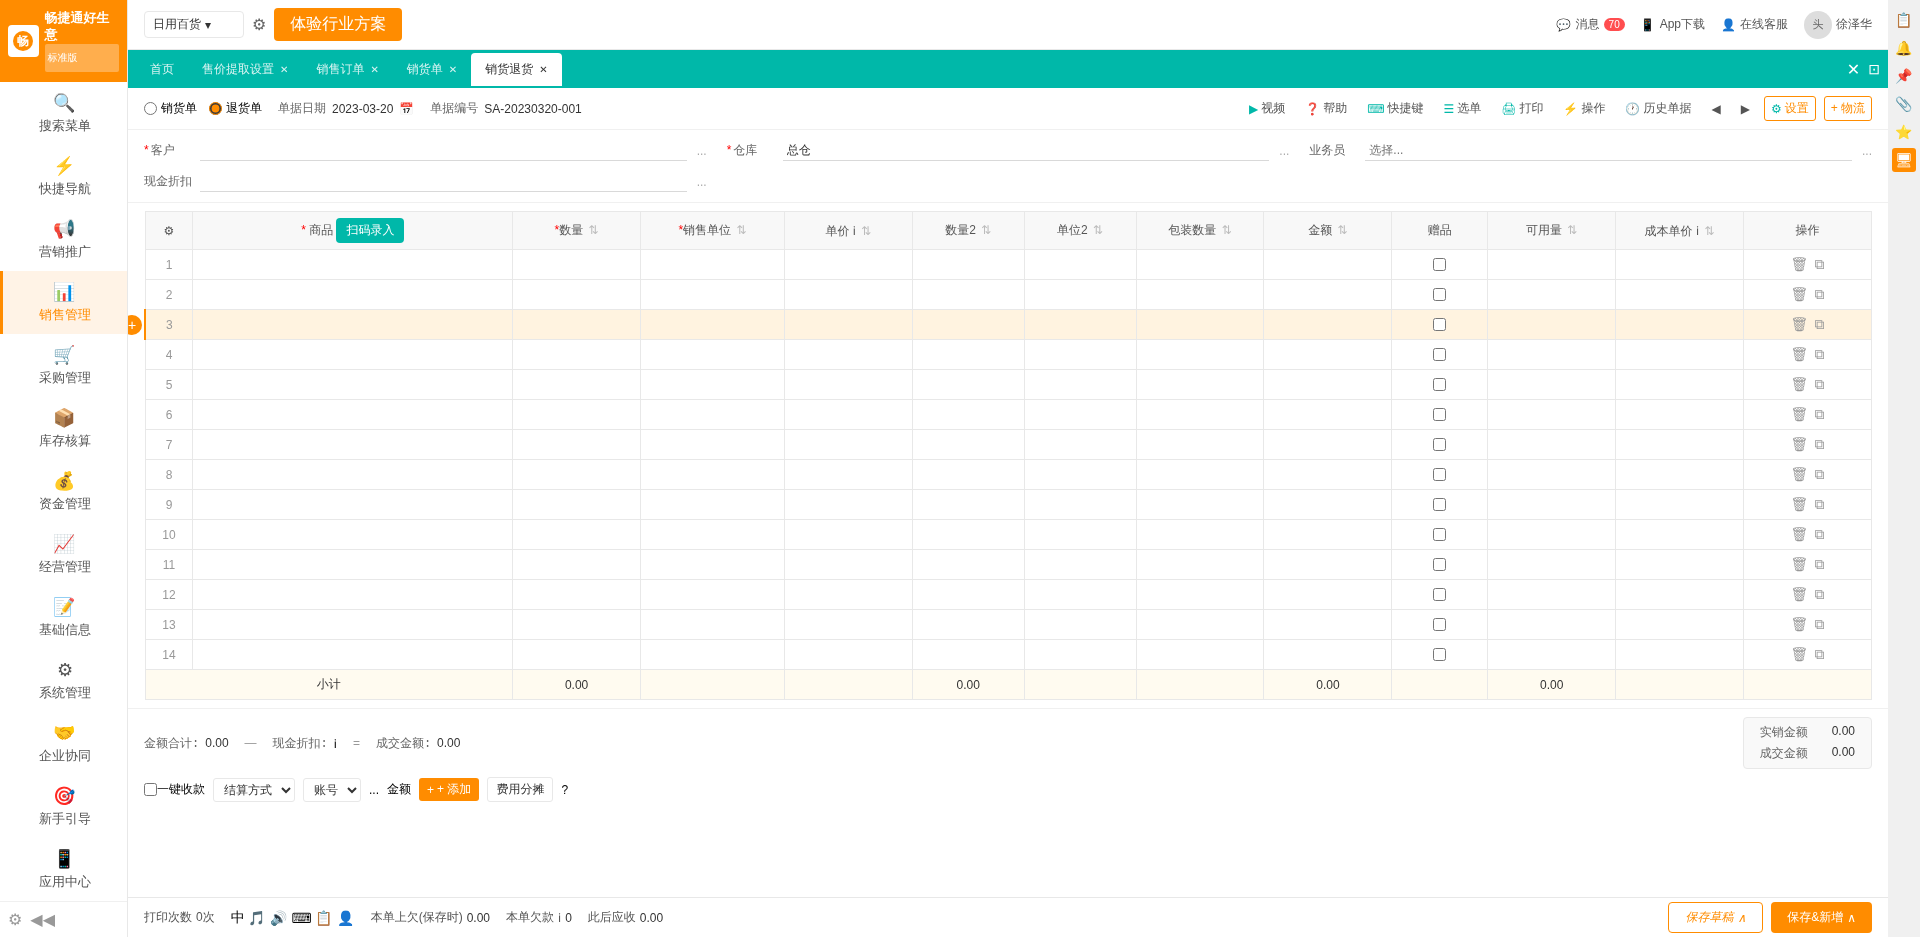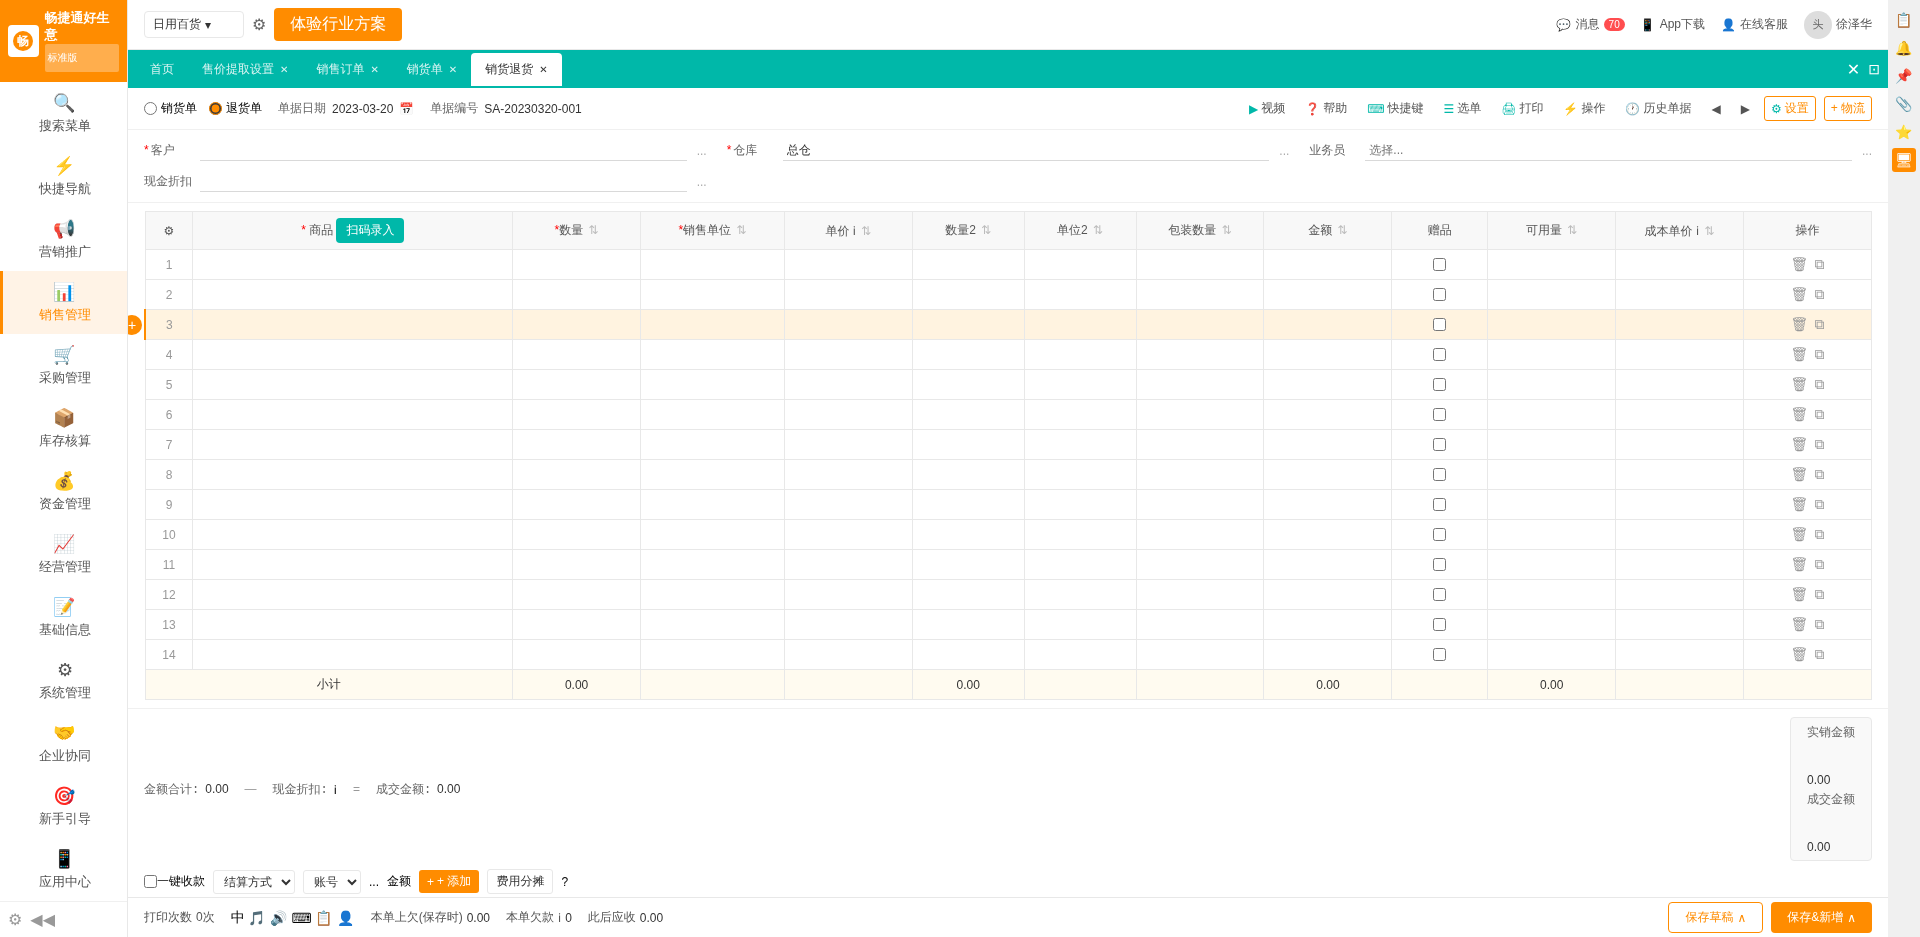--- a/index.html
+++ b/index.html
@@ -94,32 +94,32 @@
     .payment-row { display: flex; align-items: center; gap: 8px; margin-top: 8px; }
     .payment-checkbox { display: flex; align-items: center; gap: 0; }
     .payment-select { border: 1px solid #e8e8e8; border-radius: 3px; padding: 3px 6px; color: #333; background: white; }
     .add-fee-btn { background: #ff8c00; color: white; border: none; border-radius: 3px; padding: 3px 8px; cursor: pointer; display: flex; align-items: center; gap: 3px; }
     .fee-split-btn { background: white; color: #333; border: 1px solid #e8e8e8; border-radius: 3px; padding: 3px 8px; cursor: pointer; }
 
     
     .status-bar { height: 40px; background: white; border-top: 1px solid #e8e8e8; display: flex; align-items: center; padding: 0 16px; gap: 16px; flex-shrink: 0; }
     .status-item { display: flex; align-items: center; gap: 4px; color: #555; }
     .status-value { color: #333; font-weight: 500; }
-    .save-draft-btn { background: white; border: 1px solid #ff8c00; color: #ff8c00; border-radius: 4px; padding: 6px 16px; cursor: pointer; display: flex; align-items: center; gap: 4px; }
+    .save-draft-btn { background: white; border: 1px solid #ff8c00; color: #ff8c00; border-radius: 4px; padding: 6px 16px; cursor: pointer; display: flex; align-items: center; gap: 4px; font-style: italic; }
     .save-new-btn { background: #ff8c00; color: white; border: none; border-radius: 4px; padding: 6px 16px; cursor: pointer; display: flex; align-items: center; gap: 4px; }
     .btn-actions { display: flex; gap: 8px; margin-left: auto; }
 
     
     .right-panel { width: 32px; background: #f0f0f0; display: flex; flex-direction: column; align-items: center; padding-top: 8px; gap: 4px; flex-shrink: 0; }
     .right-panel-icon { width: 24px; height: 24px; display: flex; align-items: center; justify-content: center; cursor: pointer; color: #666; font-size: 14px; border-radius: 3px; }
     .right-panel-icon.active-right { background: #ff8c00; color: white; }
 
     
     .footer-amount-panel { margin-left: auto; background: #f9f9f9; border: 1px solid #e8e8e8; border-radius: 4px; padding: 6px 16px; display: flex; flex-direction: column; gap: 4px; }
-    .amount-row { display: flex; justify-content: space-between; gap: 32px; flex-direction: column; }
+    .amount-row { display: flex; justify-content: space-between; gap: 24px; }
     .amount-label { color: #666; }
     .amount-value { color: #333; font-weight: 500; }
   </style>
 </head>
 <body>
 
 <div class="sidebar">
   <div class="sidebar-logo">
     <div class="logo-icon">
       <svg viewBox="0 0 24 24" fill="#ff8c00">

